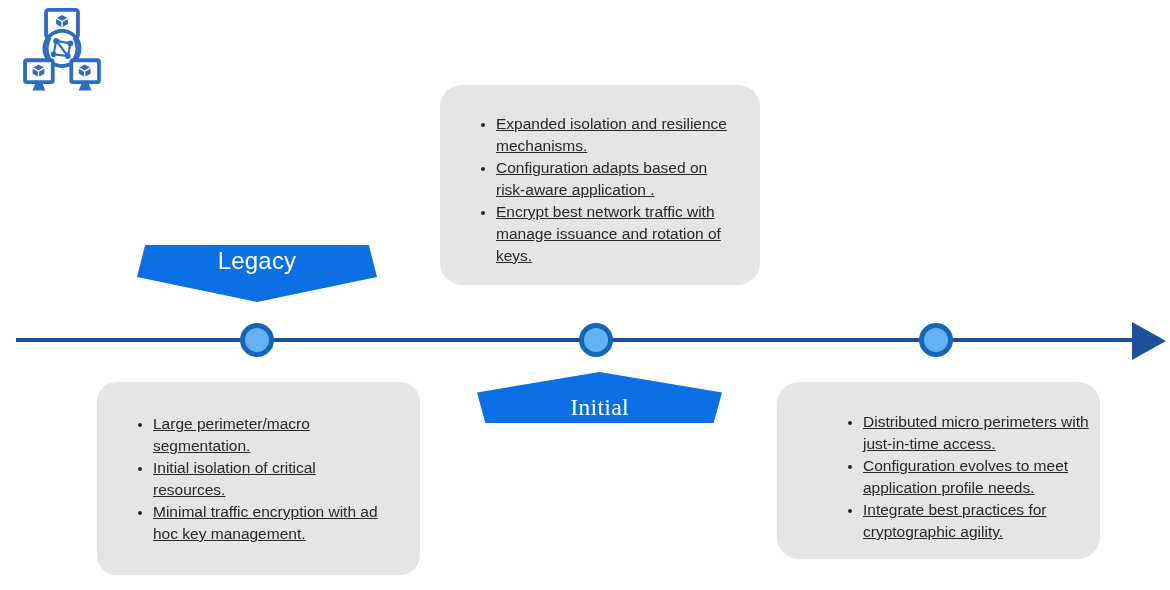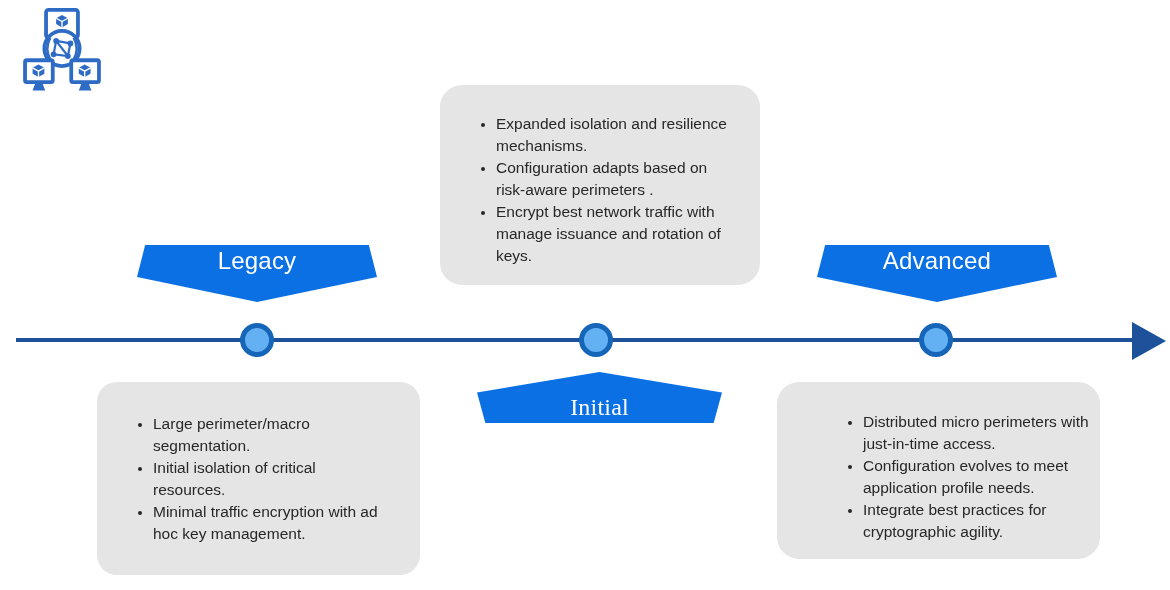--- a/index.html
+++ b/index.html
@@ -2,21 +2,21 @@
 <html><head>
 <meta charset="utf-8">
 <style>
   html,body{margin:0;padding:0;background:#ffffff;}
   .canvas{
     position:relative;width:1170px;height:590px;background:#ffffff;overflow:hidden;
     font-family:"Liberation Sans","DejaVu Sans",sans-serif;
   }
   
   .card{
-    position:absolute;background:#e5e5e5;border-radius:22px;color:#272727;
+    position:absolute;background:#e5e5e5;border-radius:22px;color:#272727;text-decoration:underline;
   }
   .card ul{margin:0;padding:0 0 0 56px;list-style:disc outside;}
   .card li{width:237px;font-size:15.5px;line-height:22px;color:#272727;}
   .card li::marker{color:#272727;font-size:14px;}
   #card-initial{left:440px;top:85px;width:320px;height:200px;}
   #card-initial ul{padding-top:28px;}
   #card-legacy{left:97px;top:382px;width:323px;height:193px;border-radius:20px;}
   #card-legacy ul{padding-top:31px;}
   #card-advanced{left:777px;top:382px;width:323px;height:177px;}
   #card-advanced ul{padding-top:29px;margin-left:30px;}
@@ -105,28 +105,25 @@
   <div class="timeline-node" id="node-legacy"></div>
   <div class="timeline-node" id="node-initial"></div>
   <div class="timeline-node" id="node-advanced"></div>
 
   <div class="banner banner-down" id="banner-legacy">
     <span class="banner-label">Legacy</span>
   </div>
   <div class="banner banner-up" id="banner-initial">
     <span class="banner-label">Initial</span>
   </div>
-  <div class="banner banner-down" id="banner-advanced">
-    <span class="banner-label">Advanced</span>
-  </div>
 
   <div class="card" id="card-initial">
     <ul>
       <li>Expanded isolation and resilience mechanisms.</li>
-      <li>Configuration adapts based on risk-aware perimeters .</li>
+      <li>Configuration adapts based on risk-aware application .</li>
       <li>Encrypt best network traffic with manage issuance and rotation of keys.</li>
     </ul>
   </div>
 
   <div class="card" id="card-legacy">
     <ul>
       <li>Large perimeter/macro segmentation.</li>
       <li>Initial isolation of critical resources.</li>
       <li>Minimal traffic encryption with ad hoc key management.</li>
     </ul>

